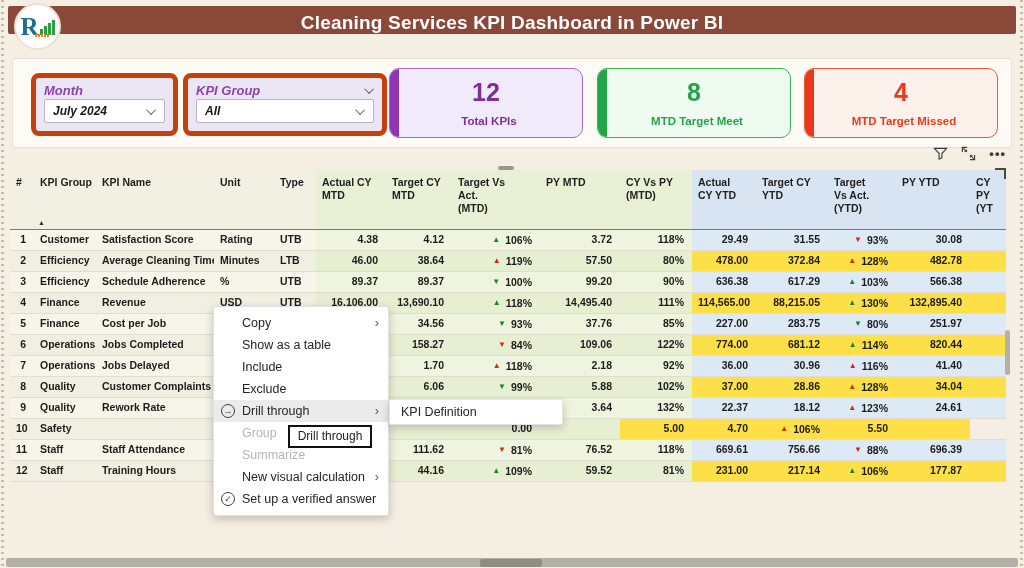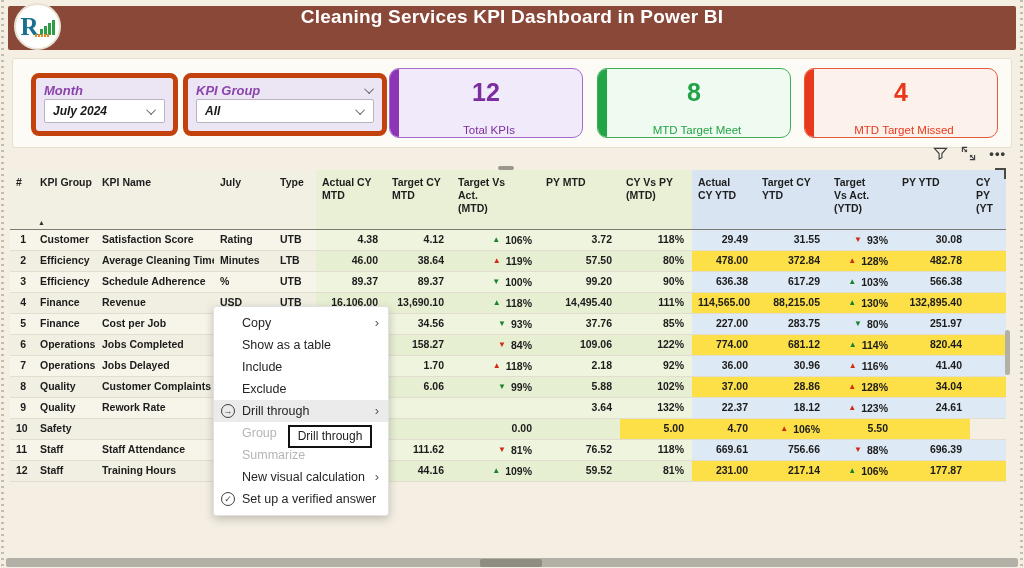--- a/index.html
+++ b/index.html
@@ -6,22 +6,22 @@
   html,body { width:1024px; height:568px; }
   body { font-family:"Liberation Sans", sans-serif; background:#f5efe3; overflow:hidden; }
   .page { position:relative; width:1024px; height:568px; background:#f5efe3; overflow:hidden; }
 
   
   .stitch { position:absolute; top:0; bottom:0; width:3px; z-index:50;
     background:repeating-linear-gradient(to bottom,#c3bdae 0 2px,transparent 2px 6px); }
   .stitch.left { left:1px; } .stitch.right { right:1px; }
 
   
-  .topbar { position:absolute; left:8px; right:8px; top:6px; height:44px; background:#8a4838;
-    border-radius:2px; display:flex; align-items:flex-start; justify-content:center; }
+  .topbar { position:absolute; left:8px; right:8px; top:6px; height:28px; background:#8a4838;
+    border-radius:2px; display:flex; align-items:flex-end; justify-content:center; }
   .topbar .title { color:#ffffff; font-size:19px; font-weight:bold; letter-spacing:.2px; }
   .logo { position:absolute; left:14px; top:3px; width:47px; height:47px; border-radius:50%;
     background:#ffffff; border:2px solid #e8e2d4; display:flex; align-items:center; justify-content:center; z-index:5; }
   .logo .r { color:#186f8e; font-size:25px; font-weight:bold; font-family:"Liberation Serif", serif; margin-right:1px; }
   .logo .bars { display:flex; align-items:flex-end; gap:1px; height:16px; }
   .logo .bars i { display:block; width:3px; background:#2e9e44; }
   .logo .dots { position:absolute; bottom:11px; right:10px; display:flex; gap:1px; }
   .logo .dots i { width:2px; height:3px; background:#e0862a; display:block; }
 
   
@@ -34,21 +34,21 @@
     border:1px solid #b9b3c2; border-radius:2px; display:flex; align-items:center; justify-content:space-between;
     padding:0 8px; font-size:12px; font-weight:bold; color:#1a1a1a; }
   .chev { width:7px; height:7px; border-left:1.5px solid #666; border-bottom:1.5px solid #666;
     transform:rotate(-45deg) translateY(-2px); display:inline-block; }
   .slicer-month { left:18px; top:14px; width:147px; }
   .slicer-group { left:170px; top:14px; width:204px; }
 
   .card { position:absolute; top:9px; height:70px; border-radius:10px; overflow:hidden; }
   .card .accent { position:absolute; left:0; top:0; bottom:0; width:9px; }
   .card .num { text-align:center; font-size:25px; font-weight:bold; margin-top:9px; }
-  .card .lbl { text-align:center; font-size:11.5px; font-weight:normal; margin-top:17px;padding-left:6px; }
+  .card .lbl { text-align:center; font-size:11.5px; font-weight:bold; margin-top:8px;padding-left:6px; }
   .card-purple { left:376px; width:194px; background:#f1eafa; border:1.5px solid #a66bc9; }
   .card-purple .accent { background:#8c35b5; }
   .card-purple .num,.card-purple .lbl { color:#7b2f9e; }
   .card-green { left:584px; width:194px; background:#effaf0; border:1.5px solid #3fae57; }
   .card-green .accent { background:#22a547; }
   .card-green .num,.card-green .lbl { color:#23a348; }
   .card-red { left:791px; width:194px; background:#fdf1ec; border:1.5px solid #e85a3c; }
   .card-red .accent { background:#e8391d; }
   .card-red .num,.card-red .lbl { color:#e8391d; }
 
@@ -187,21 +187,21 @@
 
   <div class="handle-top"></div>
   <div class="corner-br"></div>
 
   <div class="tbl">
     <div class="t-head grid" id="thead">
       <span class="sort-ind">▲</span>
     <div class="cell sec-a">#</div>
         <div class="cell sec-a">KPI Group</div>
         <div class="cell sec-a">KPI Name</div>
-        <div class="cell sec-a">July</div>
+        <div class="cell sec-a">Unit</div>
         <div class="cell sec-a">Type</div>
         <div class="cell sec-b">Actual CY
 MTD</div>
         <div class="cell sec-b">Target CY
 MTD</div>
         <div class="cell sec-b">Target Vs
 Act.
 (MTD)</div>
         <div class="cell sec-b">PY MTD</div>
         <div class="cell sec-b">CY Vs PY
@@ -498,20 +498,23 @@
       <div class="mitem"><span>Show as a table</span></div>
       <div class="mitem"><span>Include</span></div>
       <div class="mitem"><span>Exclude</span></div>
       <div class="mitem hl"><span class="mico">→</span><span>Drill through</span><span class="mchev">›</span></div>
       <div class="mitem dis"><span>Group</span></div>
       <div class="mitem dis"><span>Summarize</span></div>
       <div class="mitem"><span>New visual calculation</span><span class="mchev">›</span></div>
       <div class="mitem"><span class="mico">✓</span><span>Set up a verified answer</span></div>
     </div>
 
+  <div class="submenu">
+    <span>KPI Definition</span>
+  </div>
 
   <div class="dt-tooltip">Drill through</div>
 
   <div class="hscroll">
     <div class="thumb"></div>
   </div>
 
 </div>
 
 </body></html>

